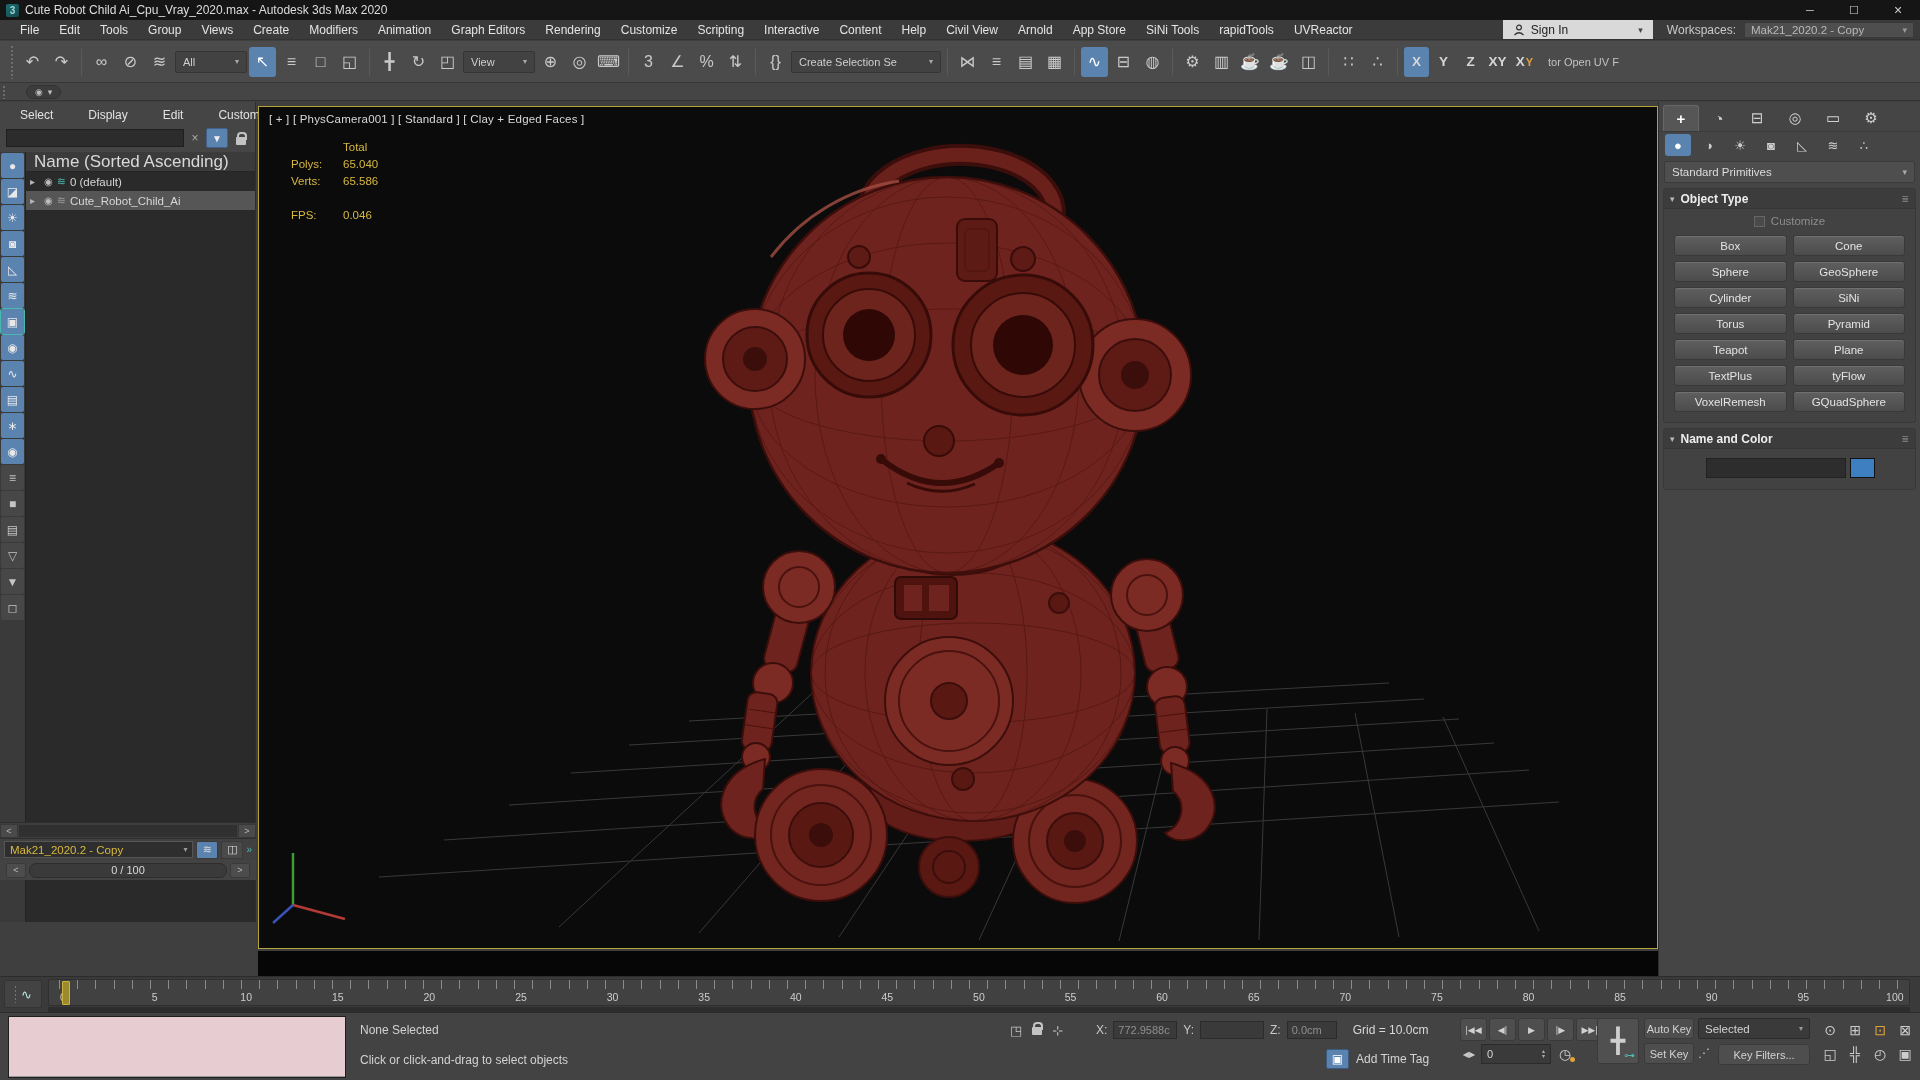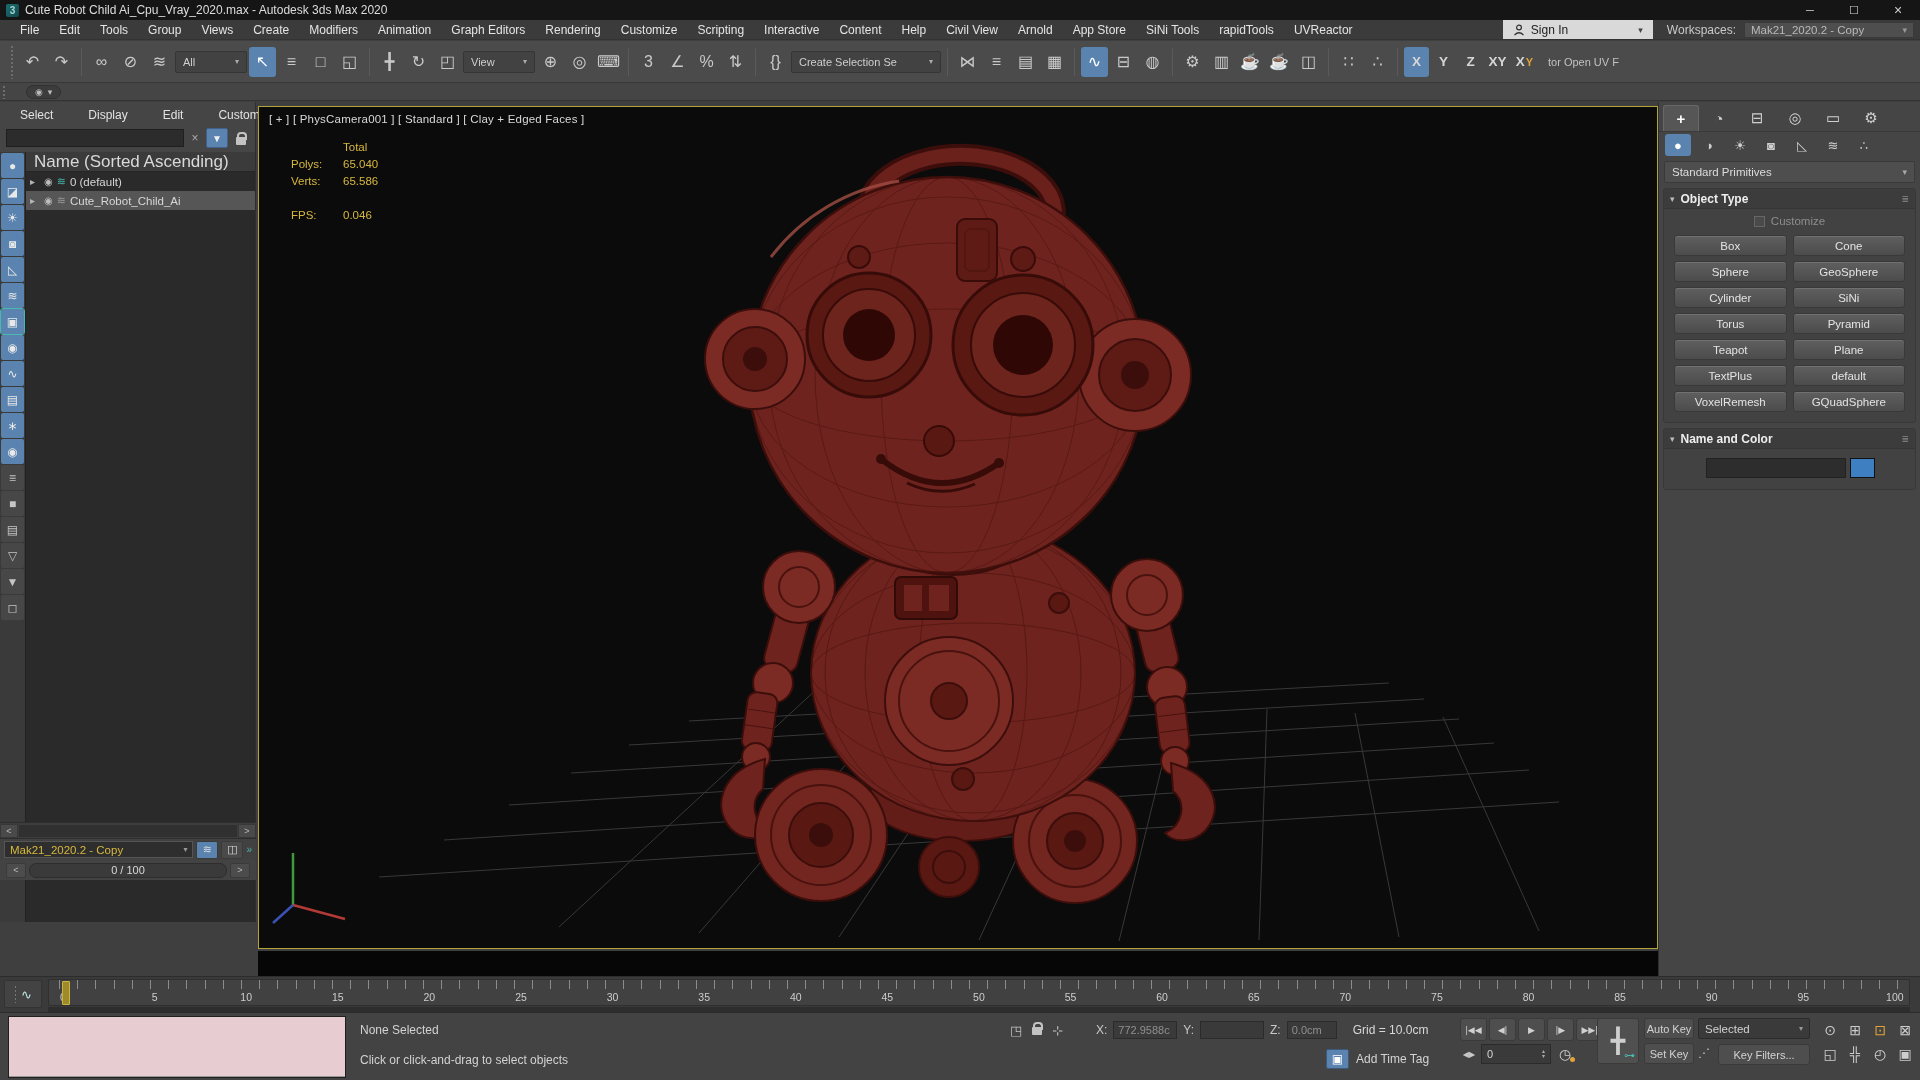--- a/index.html
+++ b/index.html
@@ -763,21 +763,21 @@
           <button class="ot-btn">Cone</button>
           <button class="ot-btn">Sphere</button>
           <button class="ot-btn">GeoSphere</button>
           <button class="ot-btn">Cylinder</button>
           <button class="ot-btn">SiNi</button>
           <button class="ot-btn">Torus</button>
           <button class="ot-btn">Pyramid</button>
           <button class="ot-btn">Teapot</button>
           <button class="ot-btn">Plane</button>
           <button class="ot-btn">TextPlus</button>
-          <button class="ot-btn">default</button>
+          <button class="ot-btn">tyFlow</button>
           <button class="ot-btn">VoxelRemesh</button>
           <button class="ot-btn">GQuadSphere</button>
         </div>
     </div>
     <div class="rollout">
       <div class="ro-head">
         <span class="ro-arrow">▾</span>
         <span class="ro-title">Name and Color</span>
         <span class="ro-grip">≣</span>
       </div>

